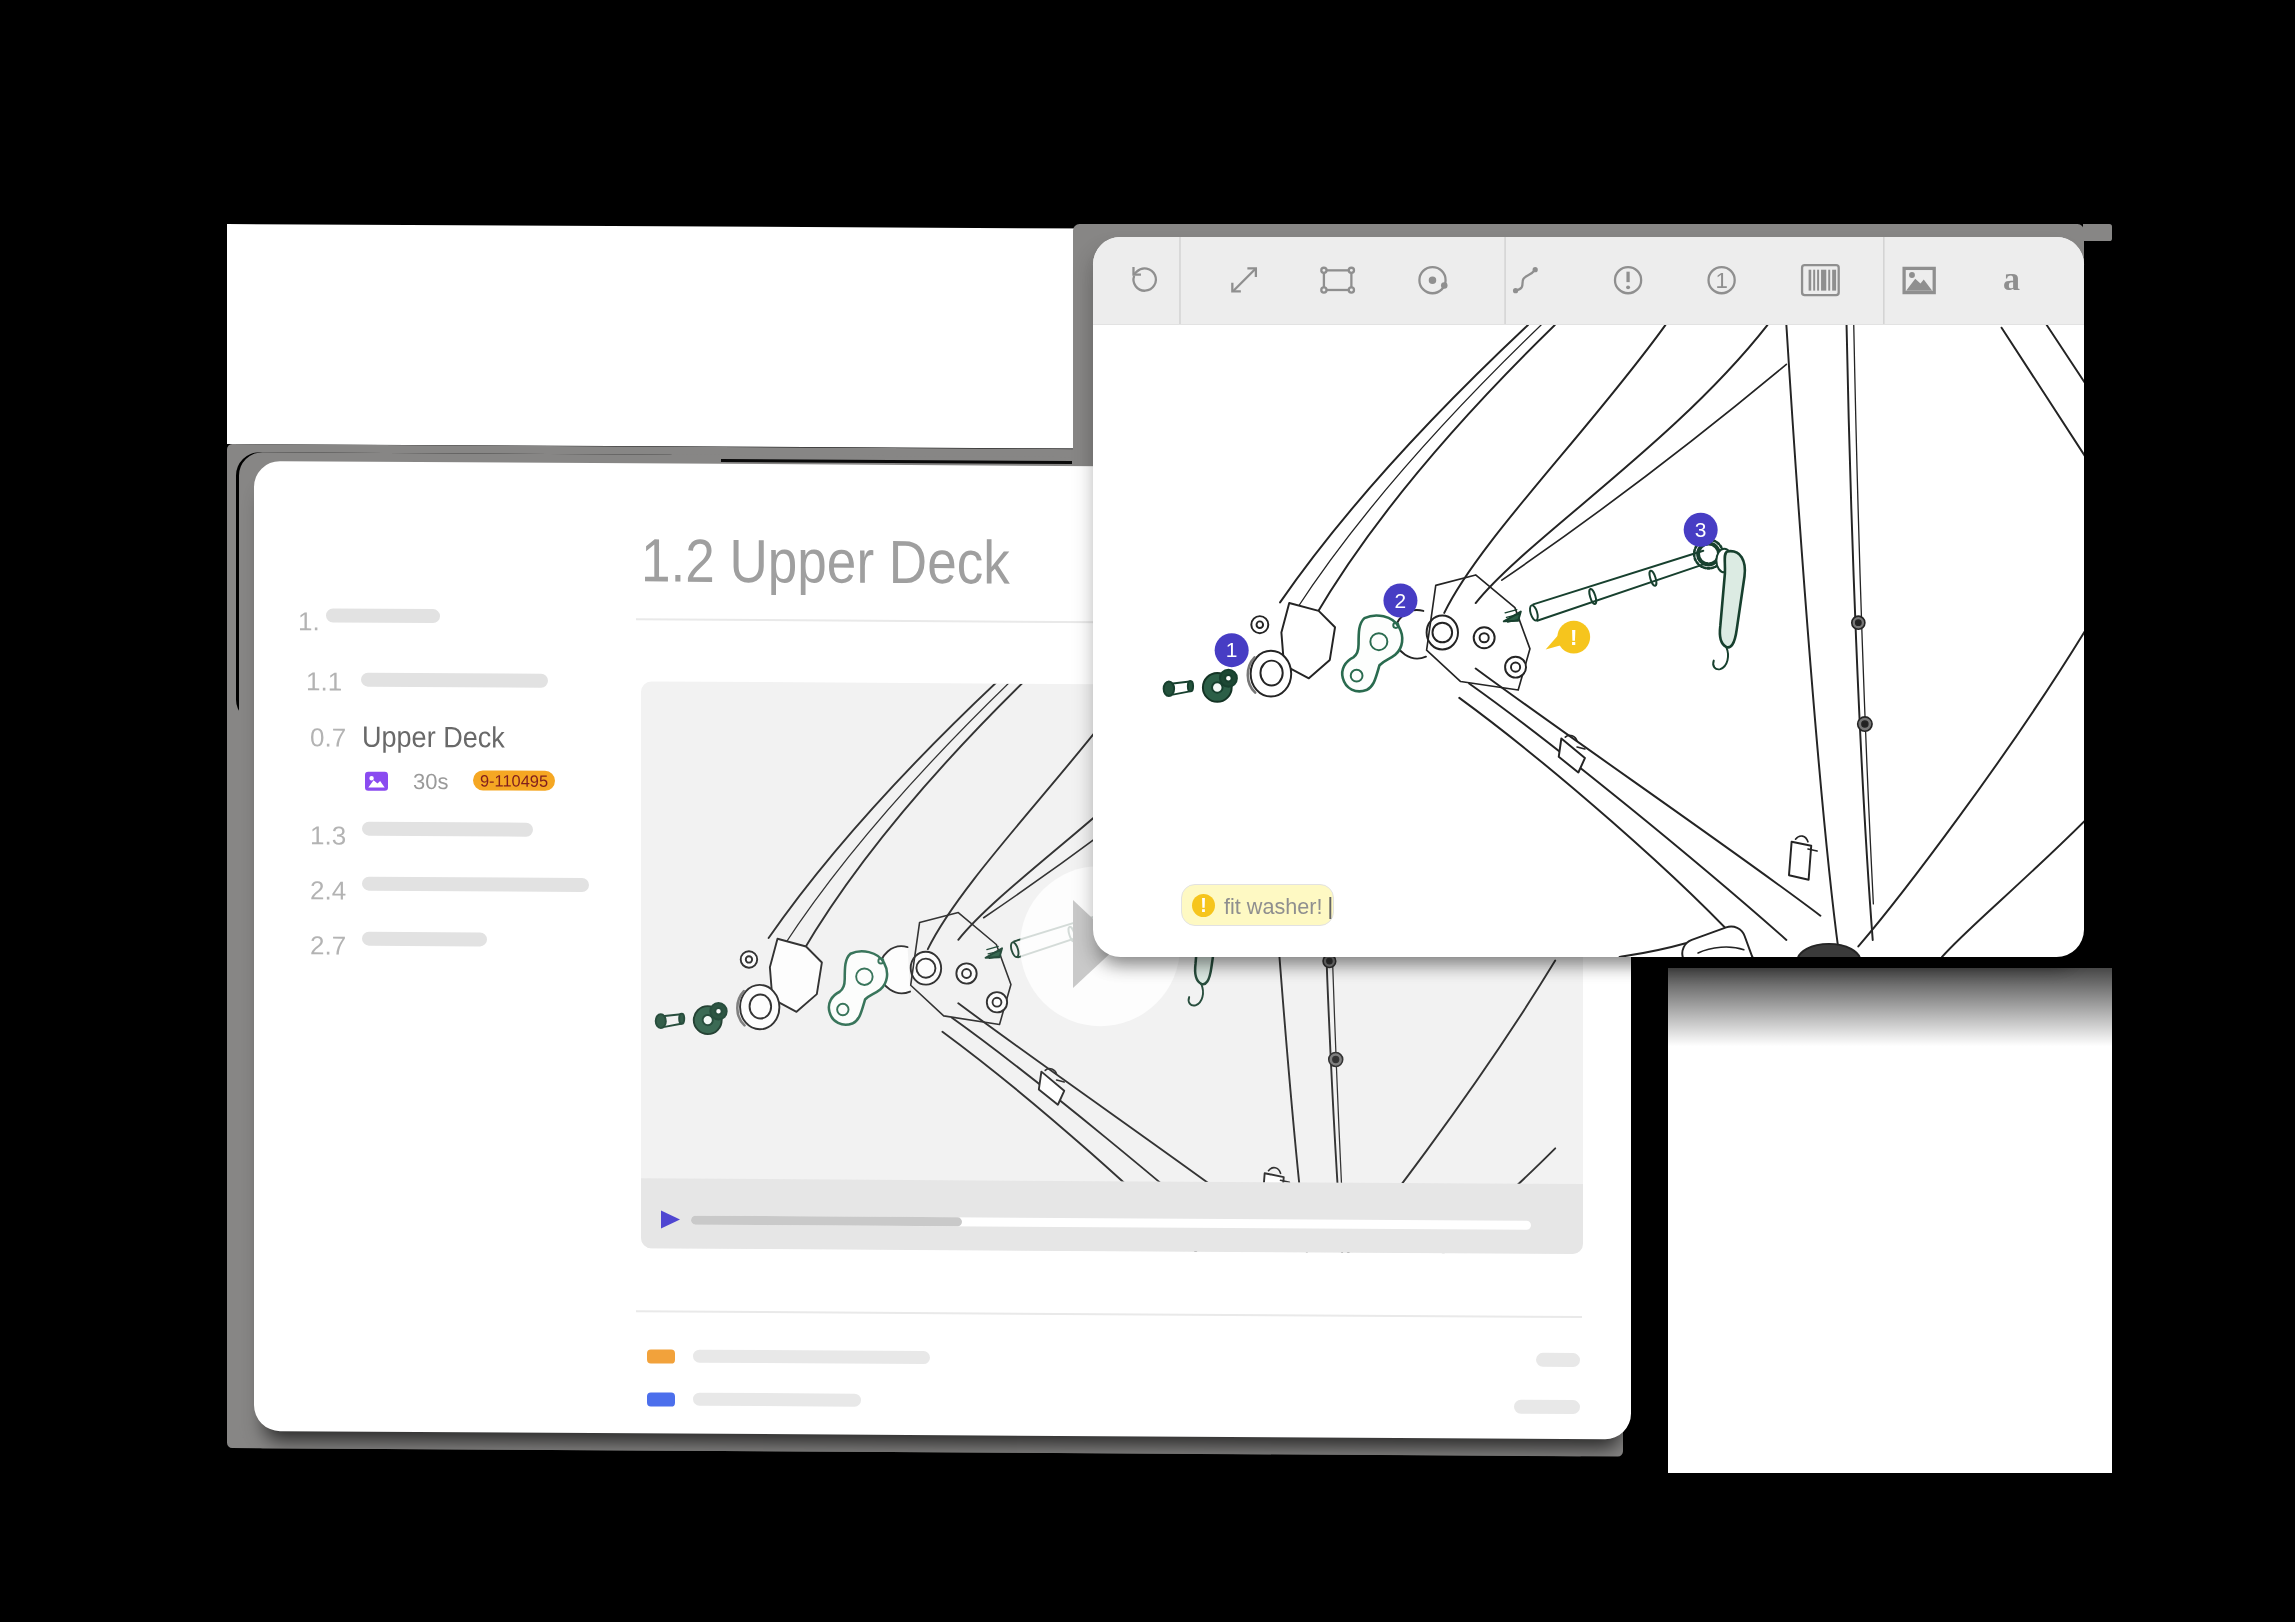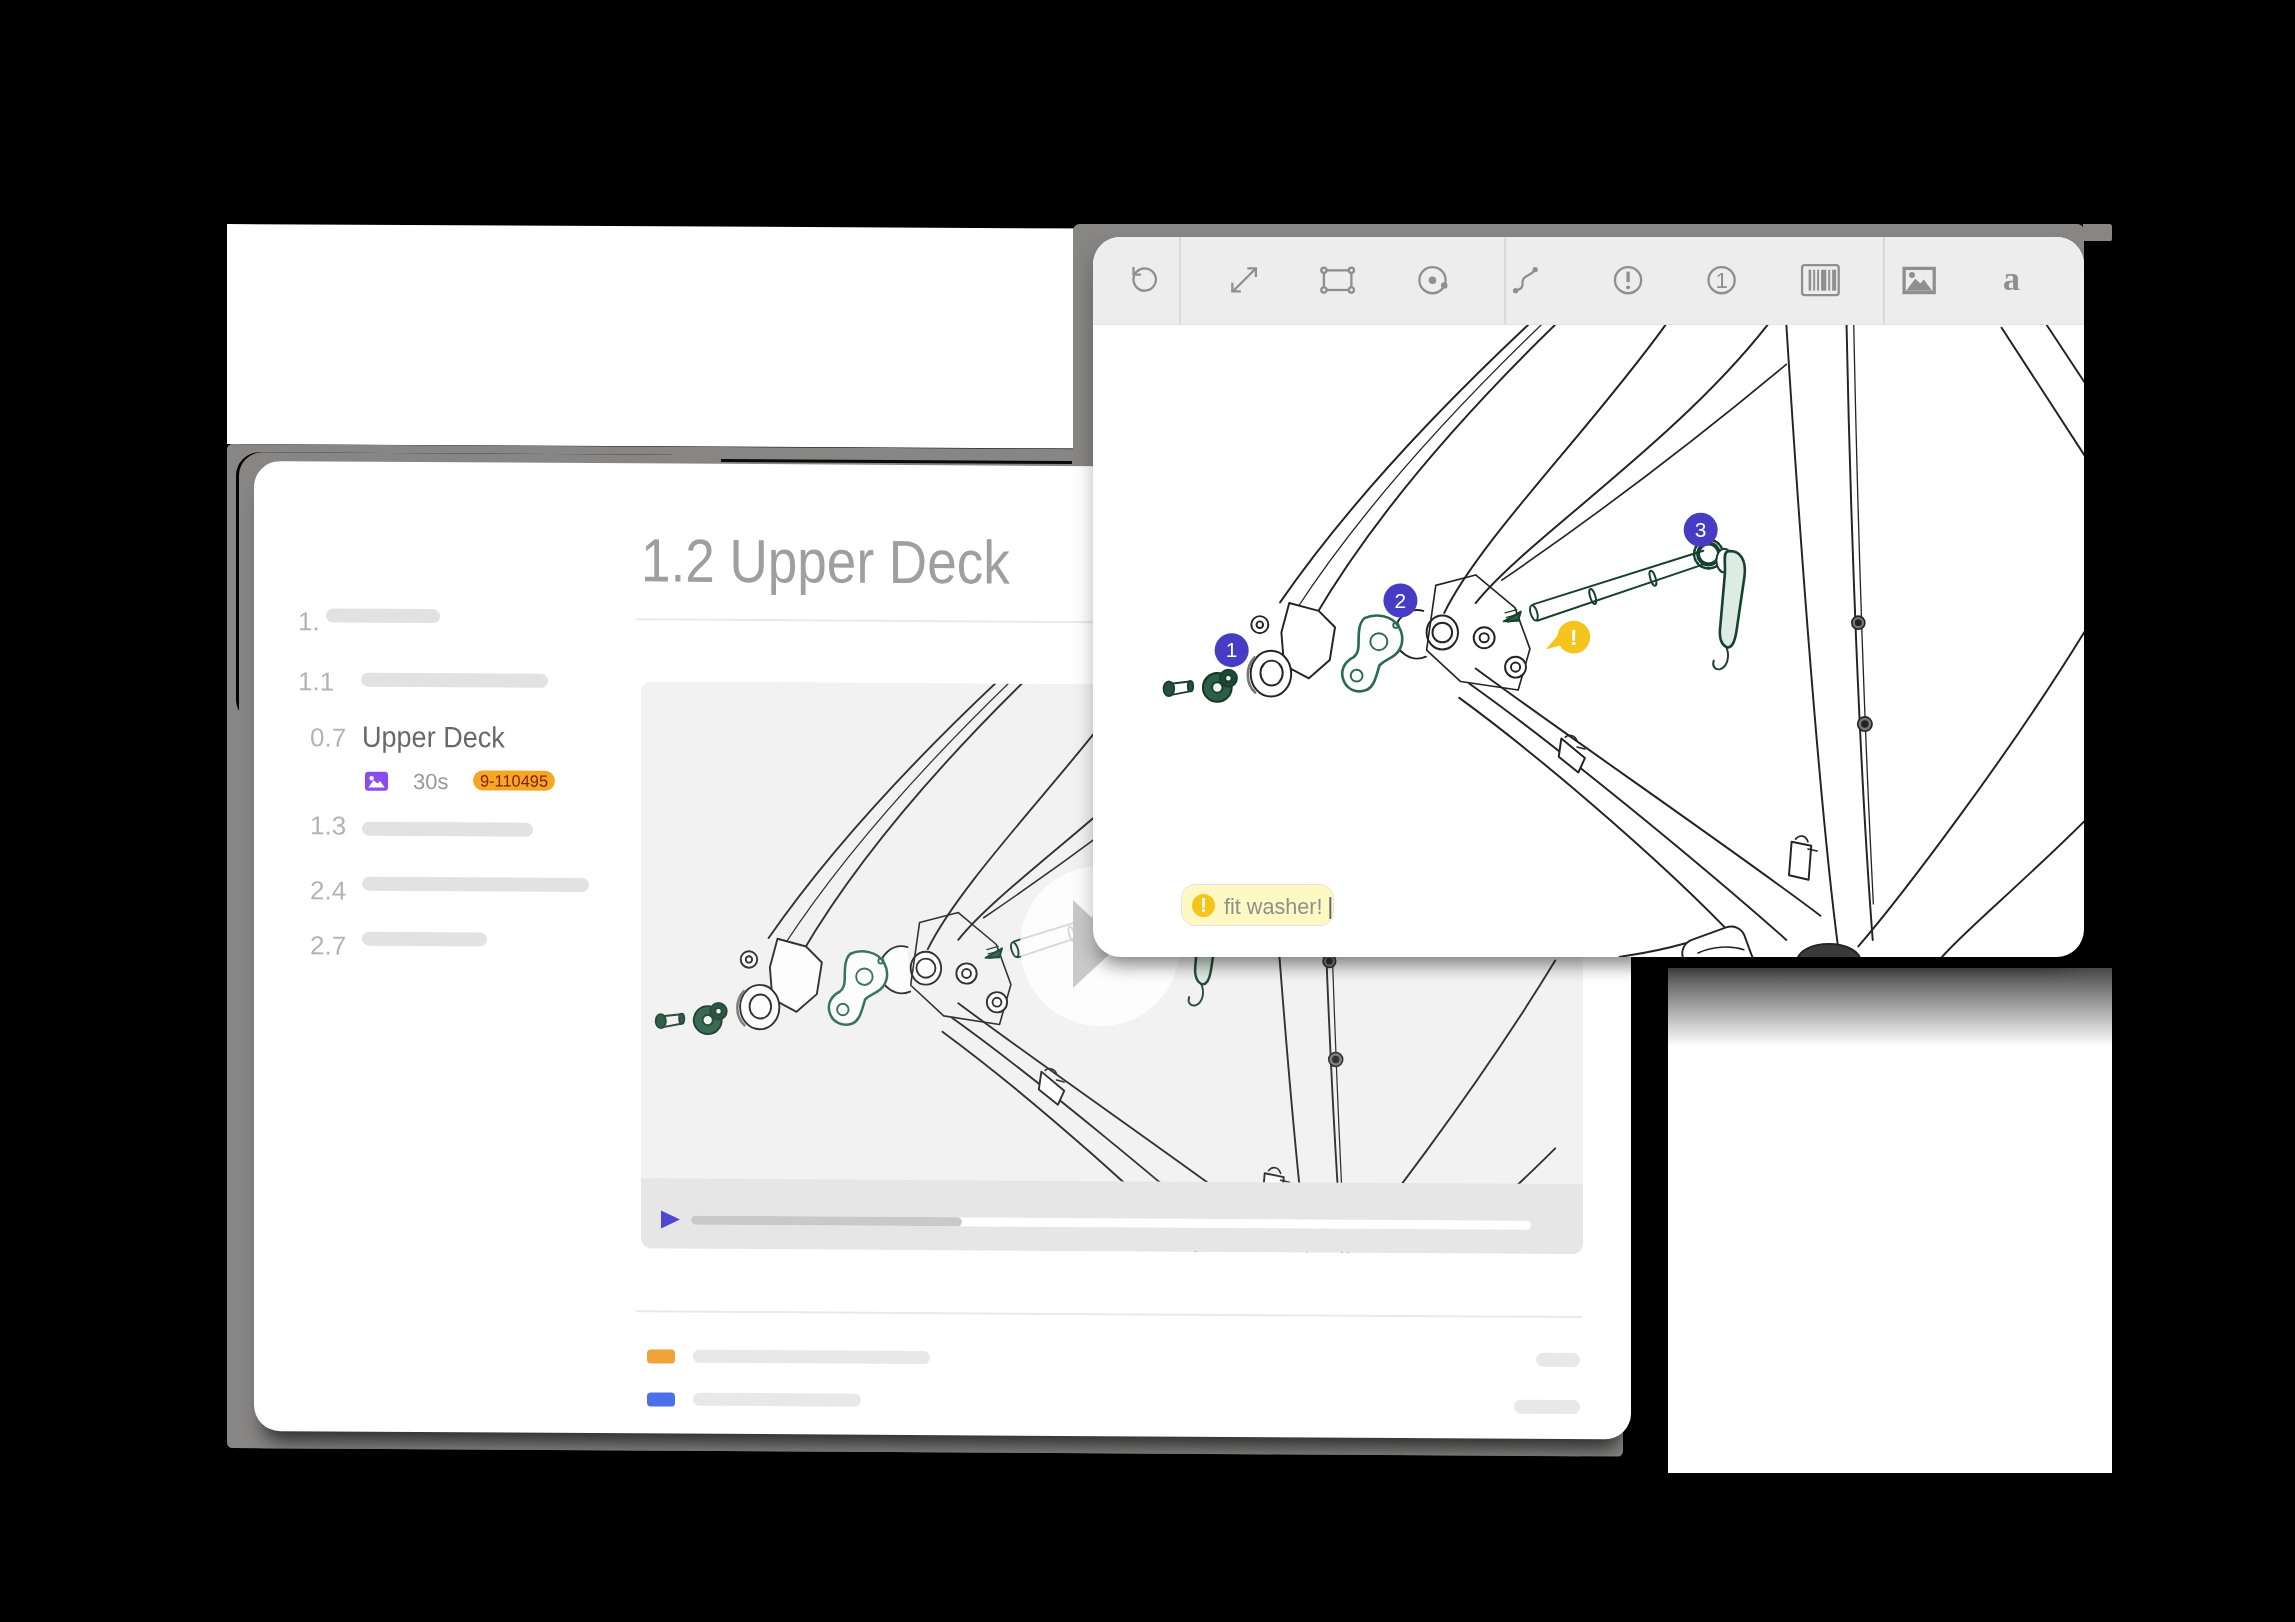--- a/index.html
+++ b/index.html
@@ -57,34 +57,34 @@
 <div class="abs" id="docplateA"></div>
 <div class="abs" id="docplateB"></div>
 <div class="abs" id="docplateB2"></div>
 <div class="abs" id="docplateC"></div>
 <div class="abs" id="doc">
   <div class="abs" id="doctitle">1.2 Upper Deck</div>
   <div class="abs hr" id="hr1"></div>
 
   <div class="abs tocnum" style="left:44px;top:145px;">1.</div>
   <div class="abs bar" style="left:72px;top:147px;width:114px;"></div>
-  <div class="abs tocnum" style="left:44px;top:205px;">1.1</div>
+  <div class="abs tocnum" style="left:52px;top:205px;">1.1</div>
   <div class="abs bar" style="left:107px;top:211px;width:187px;"></div>
   <div class="abs tocnum" style="left:56px;top:261px;">0.7</div>
   <div class="abs" style="left:108px;top:258px;font-size:29.4px;color:#696969;transform:scaleX(.92);transform-origin:left top;">Upper Deck</div>
   <div class="abs" style="left:111px;top:310px;width:23px;height:19px;background:#8a4bf0;border-radius:3.3px;">
     <svg width="23" height="19" viewBox="0 0 35 29" style="position:absolute;left:0;top:0;">
       <circle cx="10" cy="10" r="3.4" fill="#fff"></circle>
       <path d="M5 24 L13 13 L19 18 L23 14 L30 24 Z" fill="#fff"></path>
     </svg>
   </div>
   <div class="abs" style="left:159px;top:307px;font-size:22px;color:#9a9a9a;">30s</div>
   <div class="abs" style="left:219px;top:308px;width:82px;height:20px;background:#f5a723;border-radius:10.5px;text-align:center;">
      <span style="font-size:16.4px;color:#7f1d1d;line-height:20px;">9-110495</span></div>
-  <div class="abs tocnum" style="left:56px;top:349px;">1.3</div>
+  <div class="abs tocnum" style="left:56px;top:359px;">1.3</div>
   <div class="abs bar" style="left:108px;top:360px;width:171px;"></div>
   <div class="abs tocnum" style="left:56px;top:414px;">2.4</div>
   <div class="abs bar" style="left:108px;top:415px;width:227px;"></div>
   <div class="abs tocnum" style="left:56px;top:469px;">2.7</div>
   <div class="abs bar" style="left:108px;top:470px;width:125px;"></div>
 
   <div class="abs" id="video">
     <svg width="942" height="567" viewBox="0 0 1439 867" style="position:absolute;left:0;top:0;opacity:.92;">
       <use href="#bike" transform="translate(-83,-20) scale(0.97)"></use>
     </svg>

